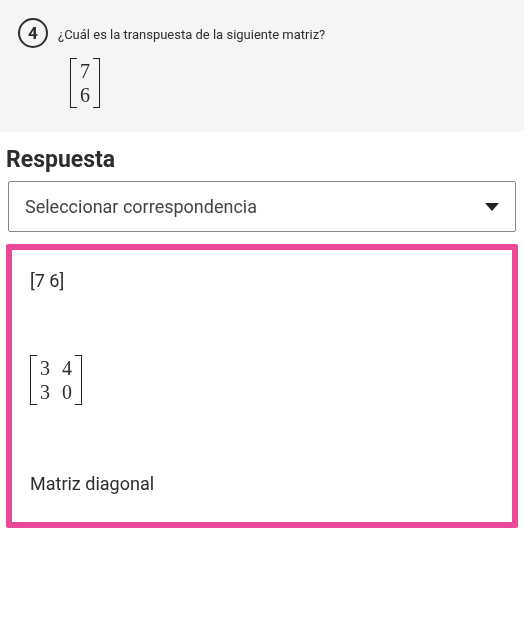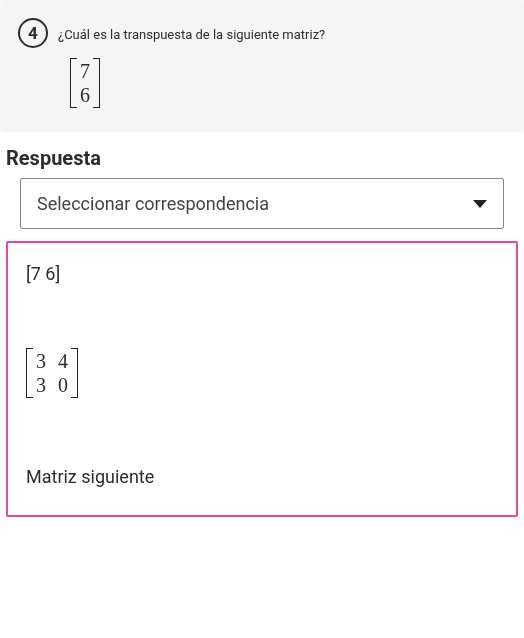--- a/index.html
+++ b/index.html
@@ -66,27 +66,27 @@
   .bracket-content .row {
     display: flex;
     gap: 12px;
   }
   .bracket-content .cell {
     min-width: 10px;
     text-align: center;
   }
   .answer-label {
     font-weight: 700;
-    font-size: 20px;
+    font-size: 23px;
     margin-top: 14px;
     margin-left: 6px;
   }
   .select-wrap {
     margin-top: 8px;
-    padding: 0 20px;
+    padding: 0 8px;
   }
   .select {
     width: 100%;
     border: 1px solid #888;
     border-radius: 2px;
     padding: 14px 16px;
     font-size: 18px;
     color: #444;
     background: #fff;
     display: flex;
@@ -96,21 +96,21 @@
   }
   .chevron {
     width: 0;
     height: 0;
     border-left: 7px solid transparent;
     border-right: 7px solid transparent;
     border-top: 8px solid #222;
   }
   .options-panel {
     margin: 12px 6px 0 6px;
-    border: 2px solid #ec4899;
+    border: 6px solid #ec4899;
     border-radius: 2px;
     padding: 20px 18px;
     background: #fff;
   }
   .option {
     margin-bottom: 64px;
     font-size: 18px;
     cursor: pointer;
   }
   .option:last-child { margin-bottom: 8px; }
@@ -160,14 +160,14 @@
             <span class="cell">3</span>
             <span class="cell">4</span>
           </div>
           <div class="row">
             <span class="cell">3</span>
             <span class="cell">0</span>
           </div>
         </span>
         <span class="bracket-r"></span>
       </span></div>
-    <div class="option">Matriz siguiente</div>
+    <div class="option">Matriz diagonal</div>
   </div>
 
 </body></html>

